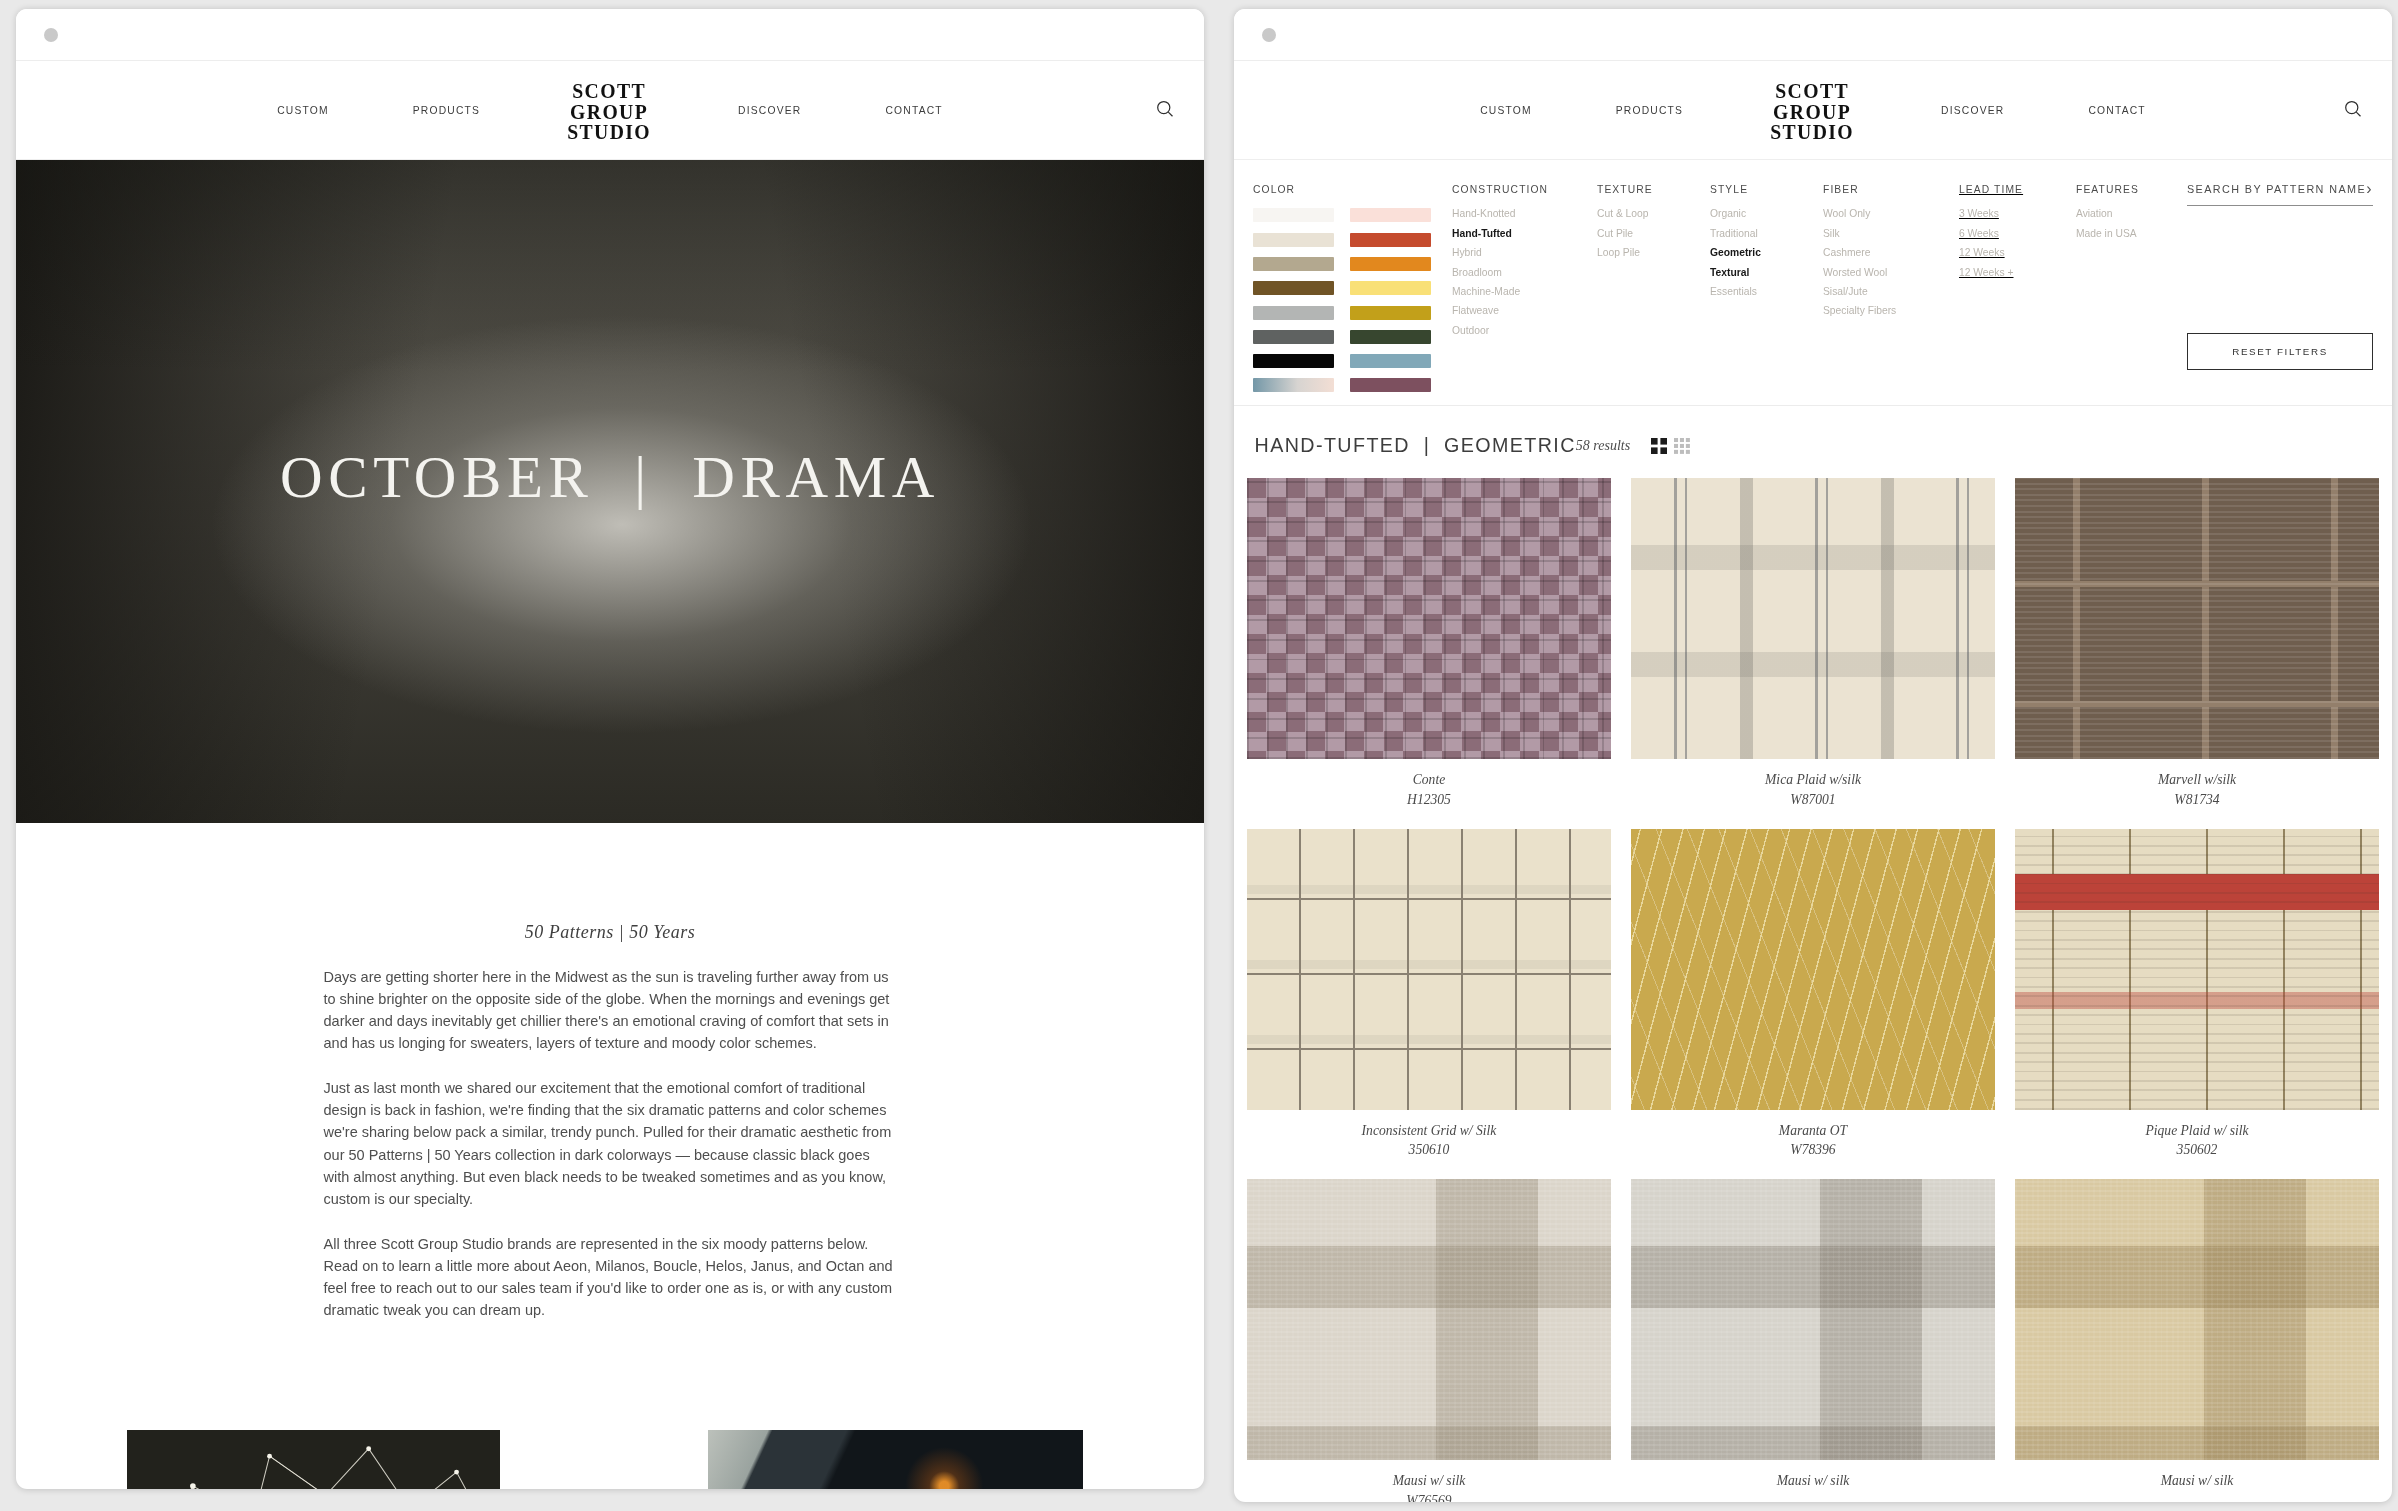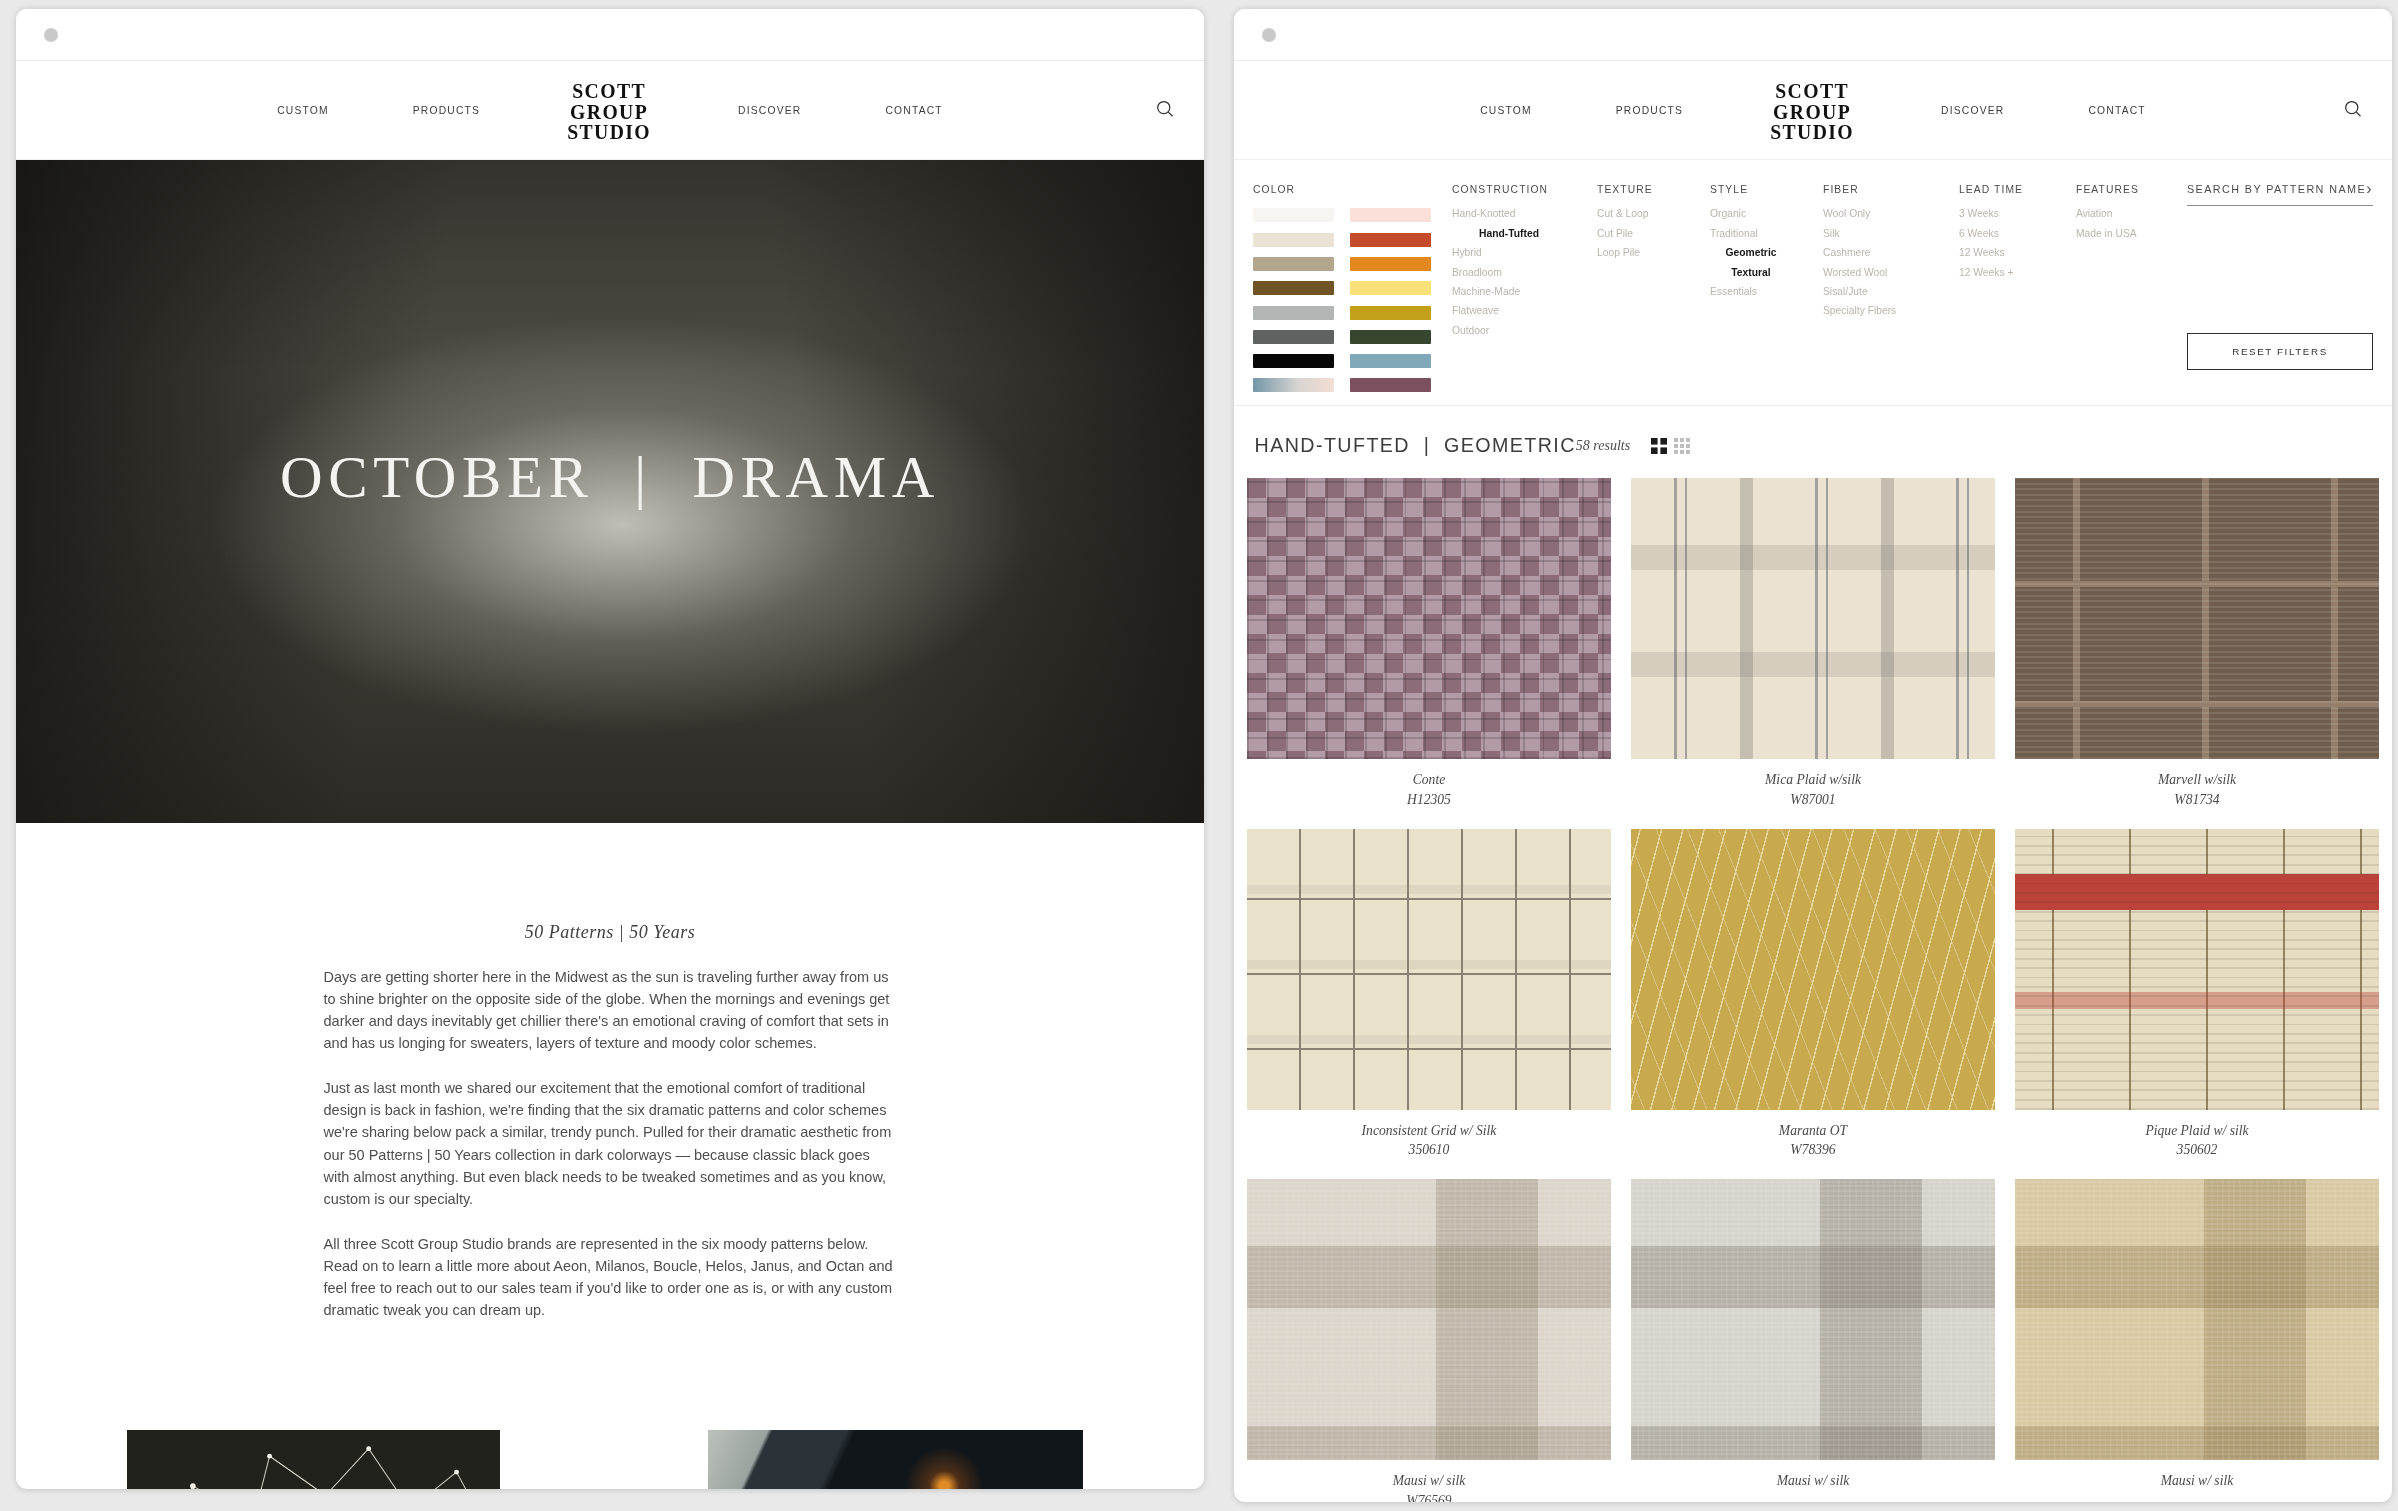--- a/index.html
+++ b/index.html
@@ -56,23 +56,23 @@
   
   .filters{position:relative;height:221px;padding:24px 19px 0 19px;border-bottom:0.9px solid #ececec;}
   .filters-row{display:flex;}
   .f-label{font-size:10.3px;letter-spacing:1.1px;color:#4b4b4b;margin-bottom:13px;}
   .color-col{width:199px;}
   .swatch-grid{display:grid;grid-template-rows:repeat(8,14px);grid-auto-flow:column;
                grid-auto-columns:81px;row-gap:10.3px;column-gap:16px;}
   .swatch{width:81px;height:14px;border-radius:0.9px;cursor:pointer;}
   .f-col{margin-right:31px;}
   .f-construction{width:114px;} .f-style{width:82px;} .f-texture{width:82px;}
-  .f-fiber{width:105px;} .f-leadtime{width:86px;} .f-features{width:94px;}
+  .f-fiber{width:105px;} .f-leadtime{width:86px;text-decoration:underline;} .f-features{width:94px;}
   .f-item{font-size:10.3px;color:#b9b5ae;margin-bottom:8.4px;cursor:pointer;}
-  .f-item[data-active="true"]{color:#181818;font-weight:bold;text-align:center;}
+  .f-item[data-active="true"]{color:#181818;font-weight:bold;}
 
   .search-area{position:absolute;right:19px;top:22.5px;width:186px;text-align:right;}
   .search-row{display:flex;justify-content:space-between;align-items:center;cursor:pointer;
               border-bottom:0.9px solid #8d8d8d;padding-bottom:10.3px;
               font-size:10.8px;letter-spacing:1.4px;color:#4b4b4b;}
   .chev{font-size:16px;line-height:9.4px;color:#555;font-weight:400;}
   .reset-btn{position:absolute;right:19px;top:173px;width:186px;height:37px;border:0.9px solid #2e2e2e;
              background:#fff;font-size:9.8px;letter-spacing:1.6px;color:#333;cursor:pointer;
              font-family:"Liberation Sans",sans-serif;}
 

